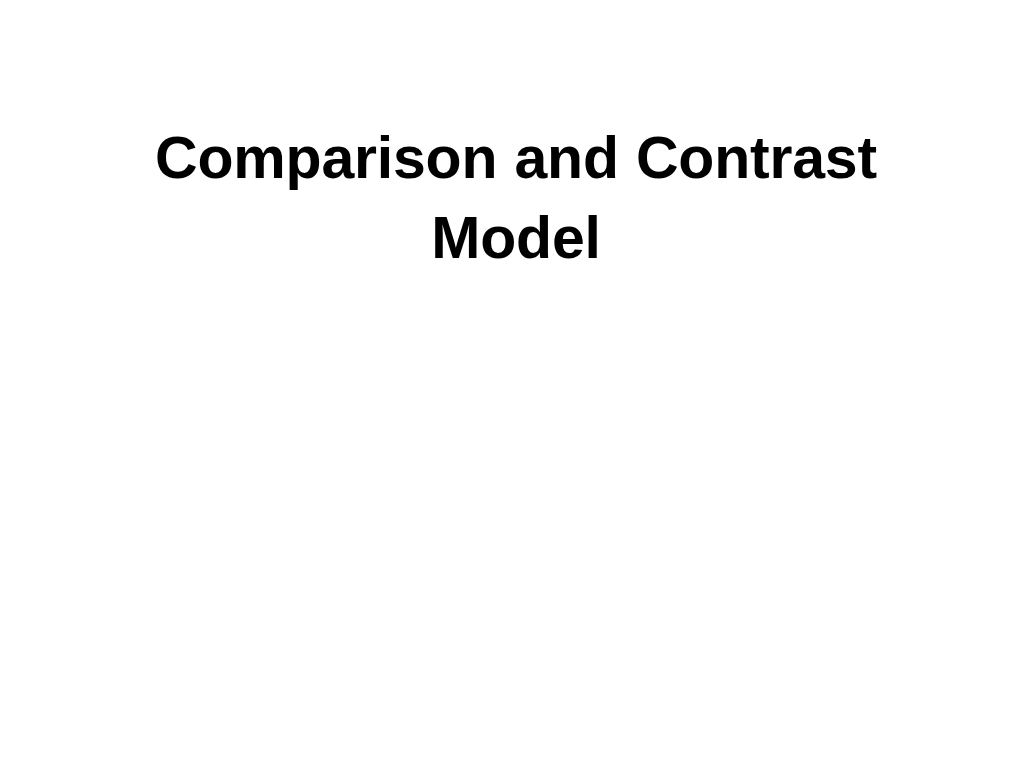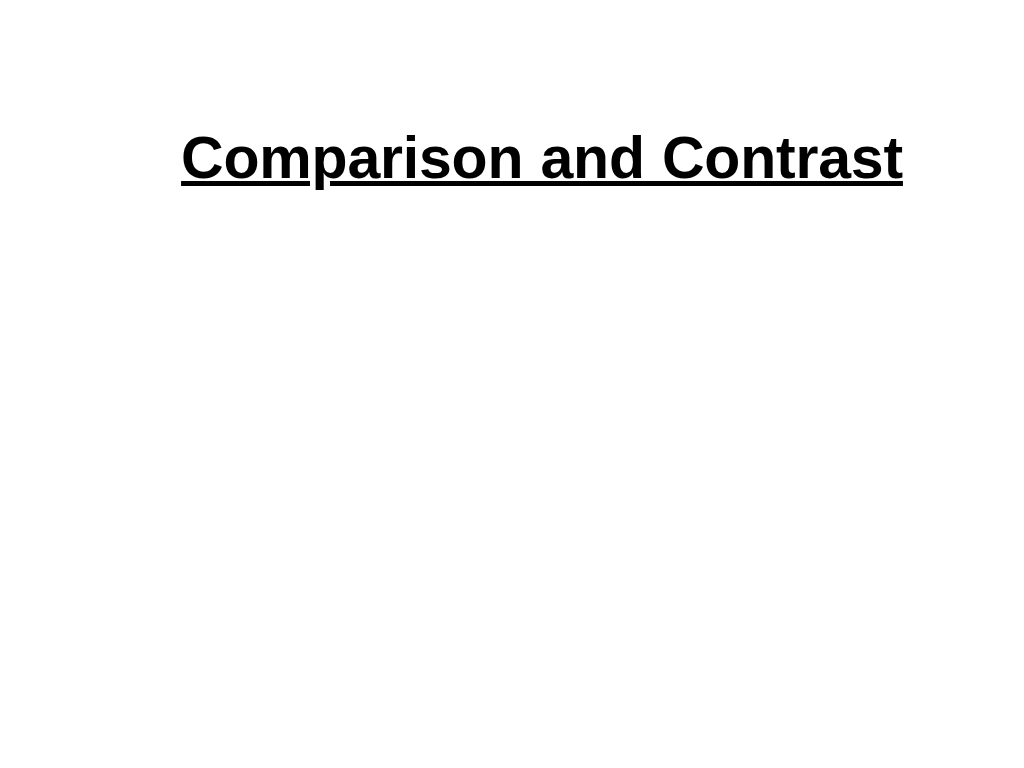--- a/index.html
+++ b/index.html
@@ -18,25 +18,24 @@
     position: relative;
     width: 1024px;
     height: 768px;
     background: #ffffff;
     box-sizing: border-box;
   }
 
   
   .title-placeholder {
     position: absolute;
-    left: 86px;
+    left: 60px;
     top: 118px;
     width: 912px;
     text-align: center;
-    text-decoration: underline;
   }
 
   .slide-title {
     margin: 0;
     font-family: "Liberation Sans", sans-serif;
     font-weight: bold;
     font-size: 59px;
     line-height: 80px;
     letter-spacing: -0.2px;
     color: #000000;
@@ -54,20 +53,21 @@
   }
 </style>
 </head>
 <body>
 
 <div class="slide">
 
   <div class="title-placeholder">
     <h1 class="slide-title">
       <span style="display: block;">Comparison and Contrast</span>
+      <span style="display: block;">Model</span>
     </h1>
   </div>
 
   <div class="body-placeholder">
     <span></span>
   </div>
 
 </div>
 
 </body></html>

